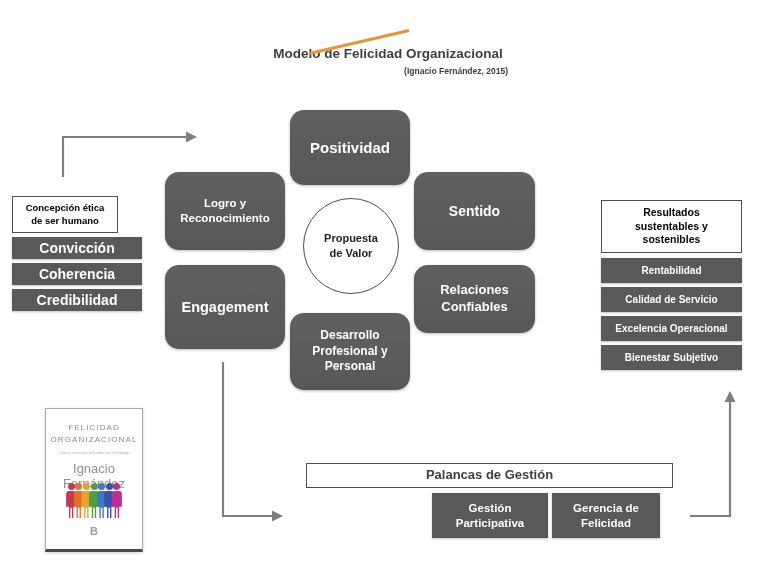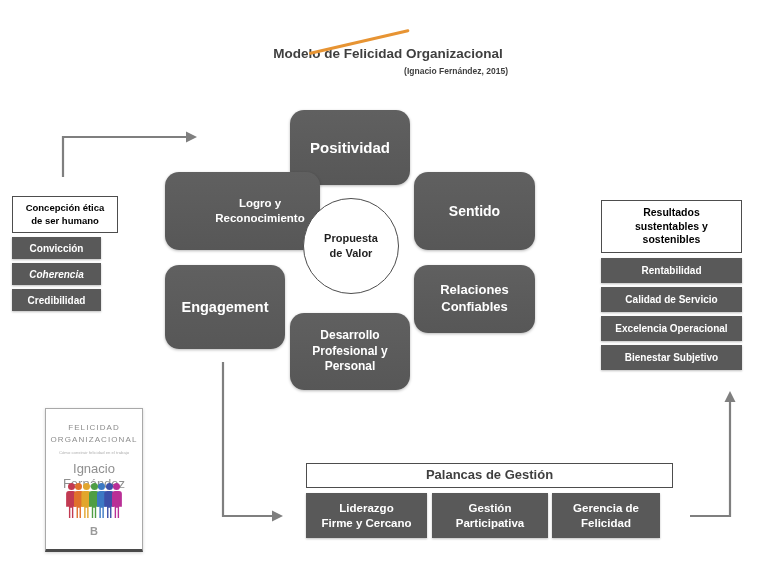--- a/index.html
+++ b/index.html
@@ -28,21 +28,21 @@
   }
   
   .mbox{
     background:linear-gradient(#606060,#575757);
     border-radius:14px;color:#fff;font-weight:bold;text-align:center;
     display:flex;align-items:center;justify-content:center;
     box-shadow:0 1px 3px rgba(0,0,0,.28);
     white-space:pre-line;line-height:1.3;
   }
   .mbox-positividad{left:290px;top:110px;width:120px;height:75px;font-size:15px;}
-  .mbox-logro{left:165px;top:172px;width:120px;height:78px;font-size:11.5px;padding-left:35px;}
+  .mbox-logro{left:165px;top:172px;width:120px;height:78px;font-size:11.5px;}
   .mbox-sentido{left:414px;top:172px;width:121px;height:78px;font-size:14px;}
   .mbox-engagement{left:165px;top:265px;width:120px;height:84px;font-size:14.5px;}
   .mbox-relaciones{left:414px;top:265px;width:121px;height:68px;font-size:13px;}
   .mbox-desarrollo{left:290px;top:313px;width:120px;height:77px;font-size:12px;}
   
   .circle{
     left:303px;top:198px;width:94px;height:94px;border-radius:50%;
     background:#fff;border:1.5px solid #4d4d4d;
     display:flex;align-items:center;justify-content:center;text-align:center;
     font-weight:bold;font-size:11px;color:#1f1f1f;white-space:pre-line;line-height:1.35;
@@ -52,22 +52,22 @@
     background:#fff;border:1px solid #4d4d4d;color:#000;font-weight:bold;text-align:center;
     display:flex;align-items:center;justify-content:center;white-space:pre-line;line-height:1.3;
     box-sizing:border-box;
   }
   .gbar{
     background:#595959;color:#fff;font-weight:bold;text-align:center;
     display:flex;align-items:center;justify-content:center;
     box-shadow:0 1px 2px rgba(0,0,0,.25);box-sizing:border-box;
   }
   .lp-header{left:12px;top:196px;width:106px;height:37px;font-size:9.5px;}
-  .lp-bar{left:12px;width:89px;height:22px;font-size:10px;}
-  .lp-bar-0{top:237px;} .lp-bar-1{top:263px;font-style:italic;} .lp-bar-2{top:289px;}
+  .lp-bar{left:12px;width:130px;height:22px;font-size:14px;}
+  .lp-bar-0{top:237px;} .lp-bar-1{top:263px;} .lp-bar-2{top:289px;}
   .rp-header{left:601px;top:200px;width:141px;height:53px;font-size:10.5px;}
   .rp-bar{left:601px;width:141px;height:25px;font-size:10px;}
   .rp-bar-0{top:258px;} .rp-bar-1{top:287px;} .rp-bar-2{top:316px;} .rp-bar-3{top:345px;}
   .bp-header{left:306px;top:463px;width:367px;height:25px;font-size:13px;color:#3f3f3f;}
   .bp-box{top:493px;height:45px;font-size:11.5px;white-space:pre-line;line-height:1.3;}
   .bp-box-0{left:306px;width:121px;} .bp-box-1{left:432px;width:116px;} .bp-box-2{left:552px;width:108px;}
   
   .book{
     left:45px;top:408px;width:98px;height:144px;background:#fff;
     border:1px solid #a9a9a9;border-bottom:3px solid #4a4a4a;box-sizing:border-box;
@@ -131,22 +131,20 @@
 
   <div class="abs wbox rp-header">Resultados
 sustentables y
 sostenibles</div>
   <div class="abs gbar rp-bar rp-bar-0">Rentabilidad</div>
   <div class="abs gbar rp-bar rp-bar-1">Calidad de Servicio</div>
   <div class="abs gbar rp-bar rp-bar-2">Excelencia Operacional</div>
   <div class="abs gbar rp-bar rp-bar-3">Bienestar Subjetivo</div>
 
   <div class="abs wbox bp-header">Palancas de Gestión</div>
-  <div class="abs gbar bp-box bp-box-0">Liderazgo
-Firme y Cercano</div>
   <div class="abs gbar bp-box bp-box-1">Gestión
 Participativa</div>
   <div class="abs gbar bp-box bp-box-2">Gerencia de
 Felicidad</div>
 
   <div class="abs book">
     <div class="book-title" style="white-space:pre-line">FELICIDAD
 ORGANIZACIONAL</div>
     <div class="book-subtitle">Cómo construir felicidad en el trabajo</div>
     <div class="book-author">Ignacio Fernández</div>

